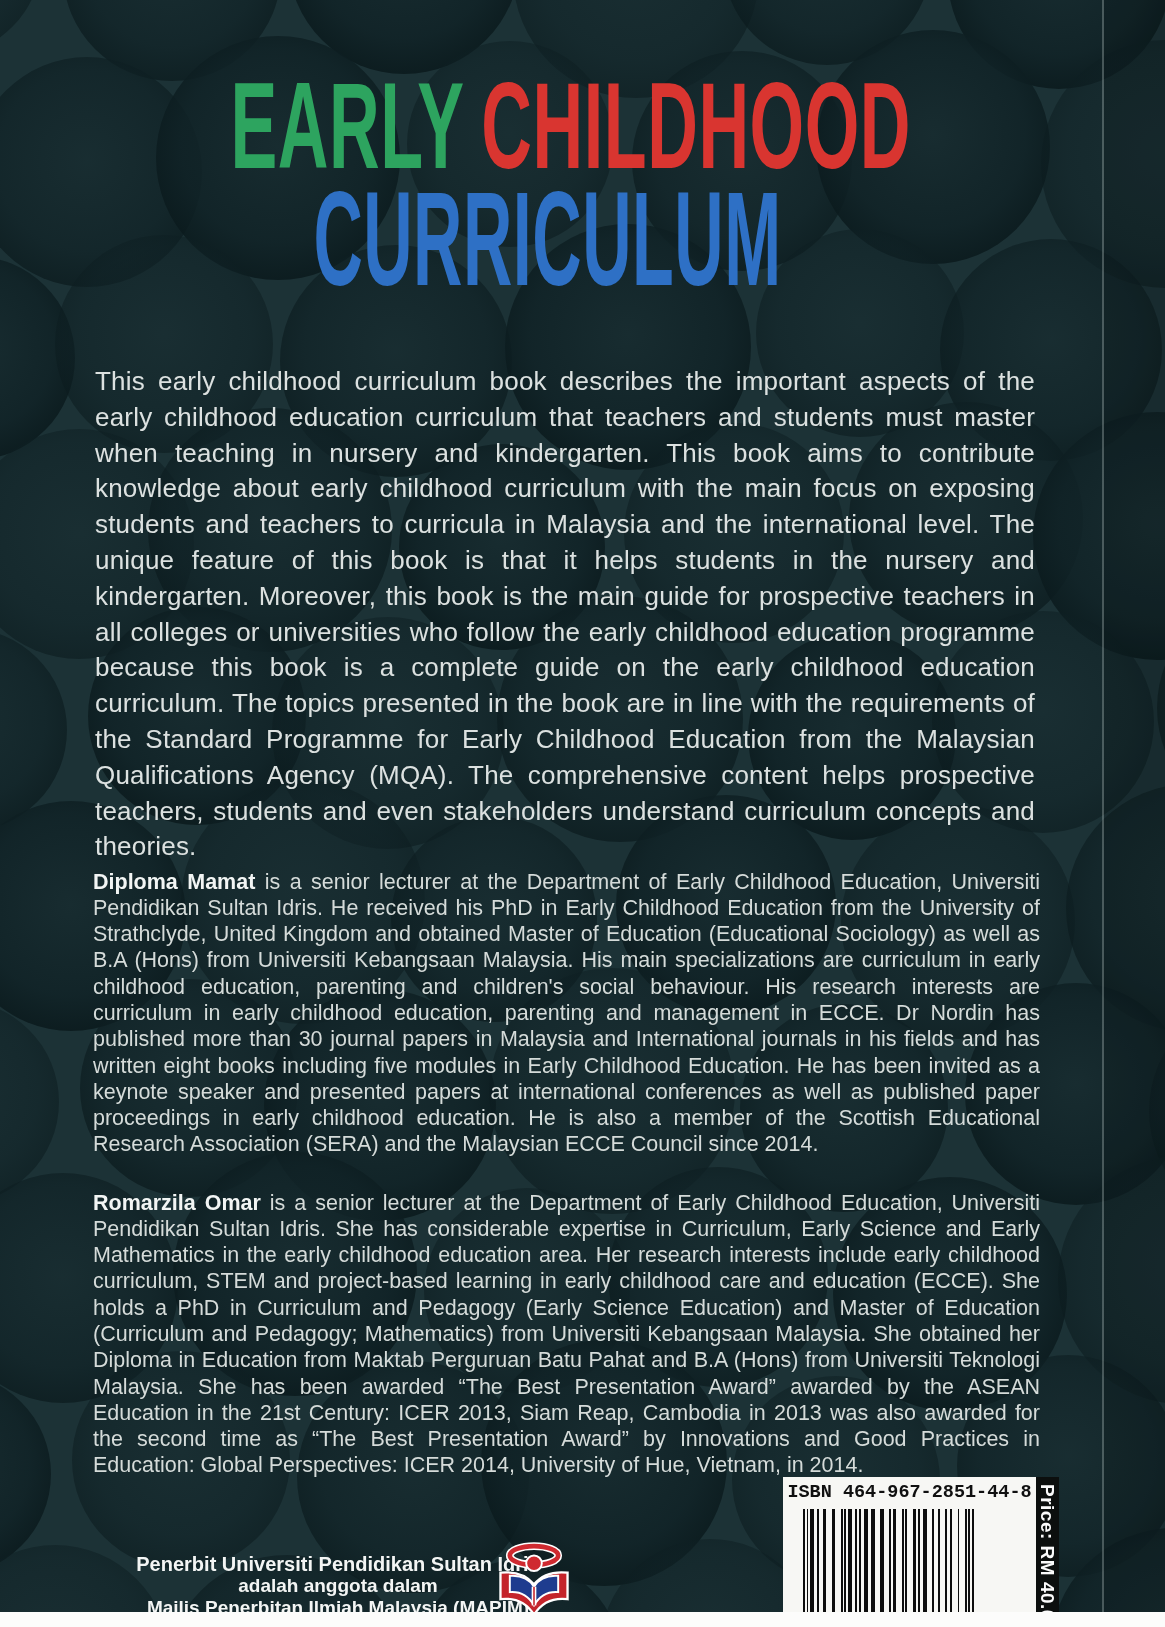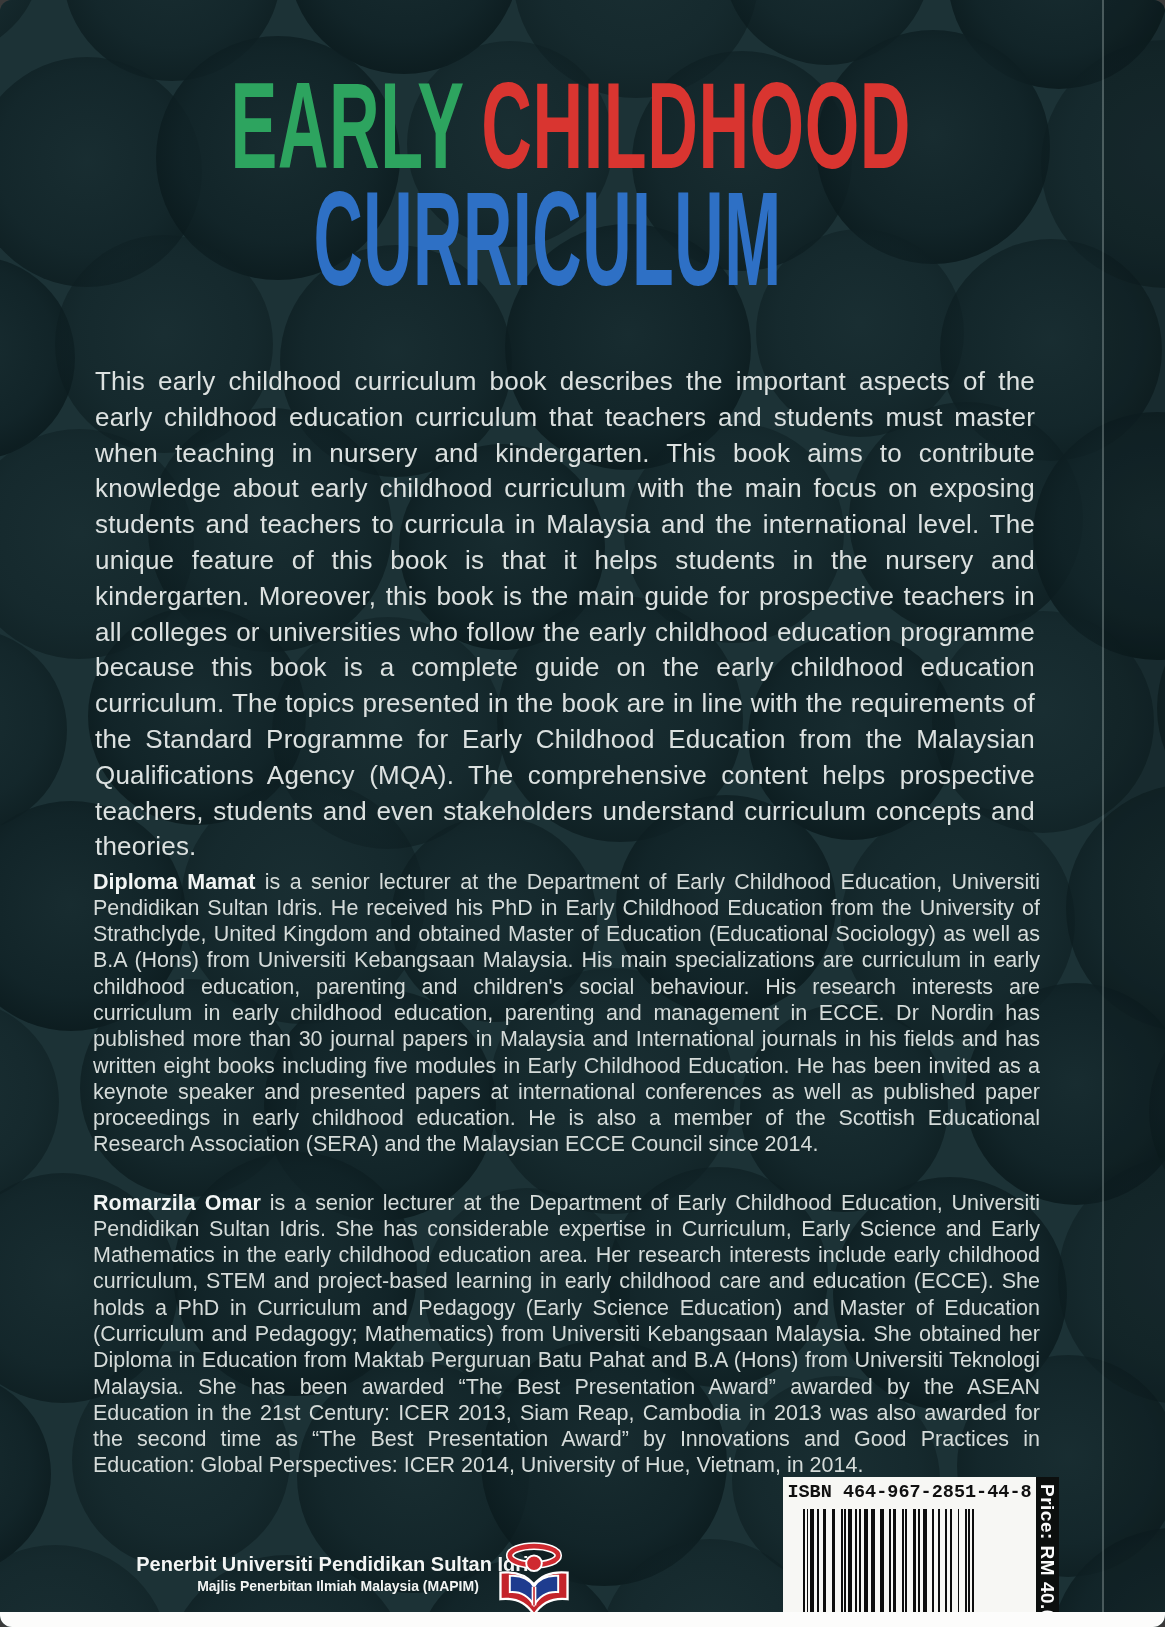--- a/index.html
+++ b/index.html
@@ -2,21 +2,20 @@
 <html><head>
 <meta charset="utf-8">
 <style>
   html,body{margin:0;padding:0;background:#3a3a3a;}
   .cover{
     position:relative;
     width:1165px;height:1627px;
     background:#1c3236;
     overflow:hidden;
     font-family:"Liberation Sans", sans-serif;
-    border-radius:12px;
   }
   .bg-svg{position:absolute;left:0;top:0;z-index:0;}
   .right-shade{position:absolute;top:0;left:1104px;width:61px;height:1627px;background:rgba(4,10,11,0.16);z-index:1;}
   .crease-line{position:absolute;top:0;left:1102px;width:2px;height:1627px;background:rgba(214,226,223,0.28);z-index:1;}
 
   .content{position:absolute;inset:0;z-index:2;}
 
   .title-line{
     position:absolute;left:0;width:100%;
     text-align:center;font-weight:bold;line-height:1;white-space:nowrap;
@@ -65,21 +64,21 @@
     font-weight:bold;font-size:19px;letter-spacing:0.5px;
     padding-top:7px;padding-right:1px;white-space:nowrap;
   }
 
   .publisher{
     position:absolute;left:95px;top:1553px;width:486px;
     text-align:center;color:#f3f5f4;font-weight:bold;line-height:22px;
   }
   .publisher .pub-line-1{font-size:20px;}
   .publisher .pub-line-2{font-size:19px;}
-  .publisher .pub-line-3{font-size:14px;}
+  .publisher .pub-line-3{font-size:19px;}
 
   .logo{position:absolute;left:495px;top:1541px;width:78px;height:82px;}
 
   .bottom-strip{
     position:absolute;left:0;top:1612px;width:1165px;height:15px;
     background:#fcfcfb;z-index:3;
   }
 </style>
 </head>
 <body>
@@ -252,20 +251,21 @@
           <div class="gap" style="width: 1.8px;"></div>
         </div>
     </div>
 
     <div class="price-strip">
       <div class="price-text">Price: RM 40.0</div>
     </div>
 
     <div class="publisher">
       <div class="pub-line-1">Penerbit Universiti Pendidikan Sultan Idris</div>
+      <div class="pub-line-2">adalah anggota dalam</div>
       <div class="pub-line-3">Majlis Penerbitan Ilmiah Malaysia (MAPIM)</div>
     </div>
 
     <svg class="logo" viewBox="0 0 100 100">
       <ellipse cx="50" cy="16" rx="31" ry="12" fill="none" stroke="#ffffff" stroke-width="10"></ellipse>
       <ellipse cx="50" cy="16" rx="31" ry="12" fill="none" stroke="#cf2a30" stroke-width="6"></ellipse>
       <circle cx="50" cy="26" r="10" fill="#cf2a30" stroke="#ffffff" stroke-width="2.5"></circle>
       <path d="M50,92 C40,76 24,70 7,72 L7,38 C26,36 41,42 50,53 C59,42 74,36 93,38 L93,72 C76,70 60,76 50,92 Z" fill="#c4242b" stroke="#ffffff" stroke-width="3"></path>
       <path d="M50,80 C43,68 32,62 19,63 L19,42 C33,41 44,46 50,56 C56,46 67,41 81,42 L81,63 C68,62 57,68 50,80 Z" fill="#1e3c8f" stroke="#ffffff" stroke-width="2.5"></path>
       <path d="M50,56 L50,80" stroke="#ffffff" stroke-width="6"></path>

